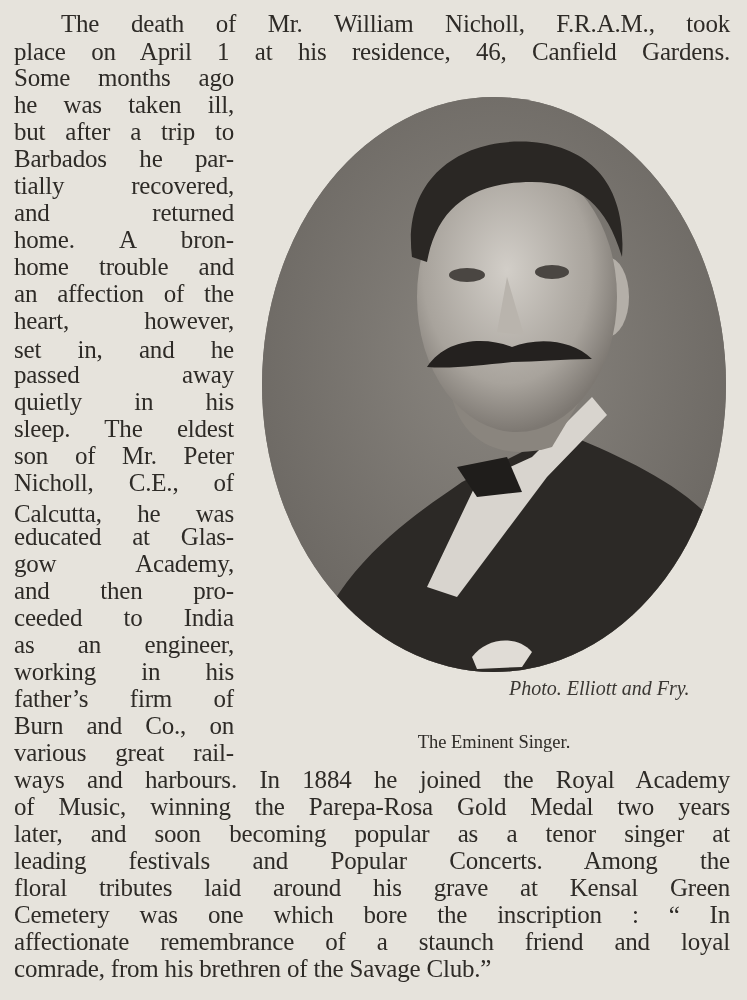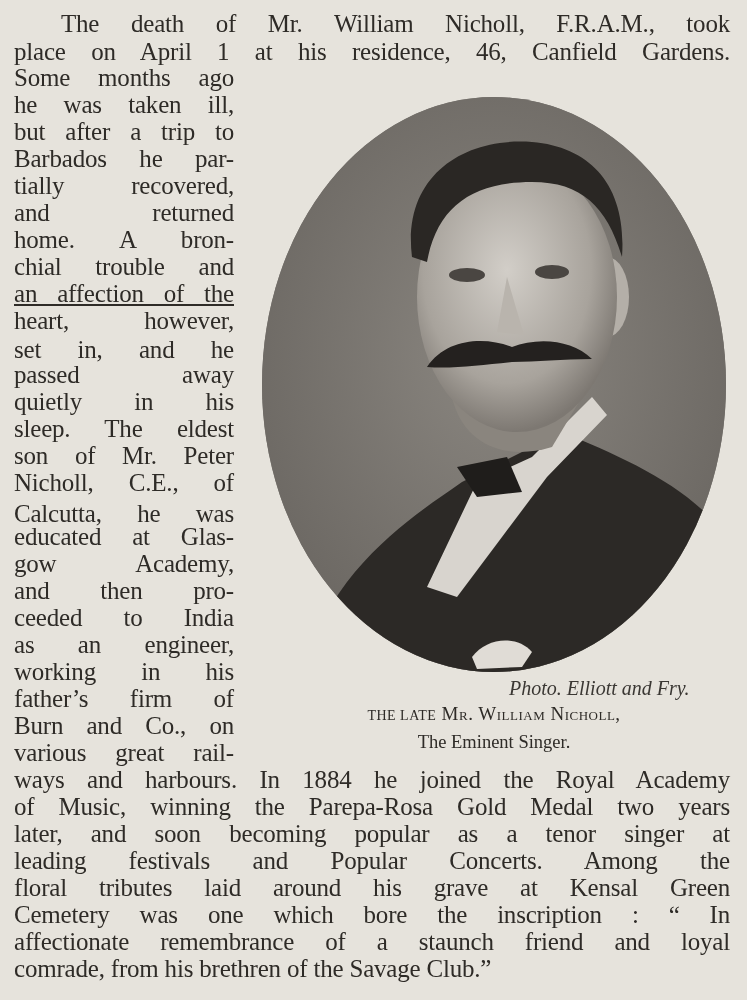--- a/index.html
+++ b/index.html
@@ -50,22 +50,22 @@
   <div class="line full" style="top:38px;">place on April 1 at his residence, 46, Canfield Gardens.</div>
 
   <div>
     <div class="line narrow" style="top:64px;">Some months ago</div>
     <div class="line narrow" style="top:91px;">he was taken ill,</div>
     <div class="line narrow" style="top:118px;">but after a trip to</div>
     <div class="line narrow" style="top:145px;">Barbados he par-</div>
     <div class="line narrow" style="top:172px;">tially recovered,</div>
     <div class="line narrow" style="top:199px;">and returned</div>
     <div class="line narrow" style="top:226px;">home. A bron-</div>
-    <div class="line narrow" style="top:253px;">chial trouble and</div>
-    <div class="line narrow" style="top:280px;text-decoration:underline;">an affection of the</div>
+    <div class="line narrow" style="top:253px;">home trouble and</div>
+    <div class="line narrow" style="top:280px;">an affection of the</div>
     <div class="line narrow" style="top:307px;">heart, however,</div>
     <div class="line narrow" style="top:336px;">set in, and he</div>
     <div class="line narrow" style="top:361px;">passed away</div>
     <div class="line narrow" style="top:388px;">quietly in his</div>
     <div class="line narrow" style="top:415px;">sleep. The eldest</div>
     <div class="line narrow" style="top:442px;">son of Mr. Peter</div>
     <div class="line narrow" style="top:469px;">Nicholl, C.E., of</div>
     <div class="line narrow" style="top:500px;">Calcutta, he was</div>
     <div class="line narrow" style="top:523px;">educated at Glas-</div>
     <div class="line narrow" style="top:550px;">gow Academy,</div>
@@ -113,24 +113,20 @@
       <path d="M245,180 L235,235 L262,238 Z" fill="#b9b4ad"></path>
 
       <path d="M165,270 C185,240 225,240 250,250 C275,240 310,242 330,262 C300,262 275,265 250,265 C220,268 190,272 165,270 Z" fill="#24211f"></path>
 
       <path d="M210,560 C225,540 255,538 270,555 L260,570 L215,572 Z" fill="#e0dcd6"></path>
     </svg>
   </div>
 
   <div class="credit">Photo. Elliott and Fry.</div>
 
-  <div class="cap1">
-    <span class="sc">The late</span>
-    <span style="font-variant:small-caps;">Mr. William Nicholl,</span>
-  </div>
   <div class="cap2">The Eminent Singer.</div>
 
   <div>
     <div class="line full" style="top:766px;">ways and harbours. In 1884 he joined the Royal Academy</div>
     <div class="line full" style="top:793px;">of Music, winning the Parepa-Rosa Gold Medal two years</div>
     <div class="line full" style="top:820px;">later, and soon becoming popular as a tenor singer at</div>
     <div class="line full" style="top:847px;">leading festivals and Popular Concerts. Among the</div>
     <div class="line full" style="top:874px;">floral tributes laid around his grave at Kensal Green</div>
     <div class="line full" style="top:901px;">Cemetery was one which bore the inscription : “ In</div>
     <div class="line full" style="top:928px;">affectionate remembrance of a staunch friend and loyal</div>

